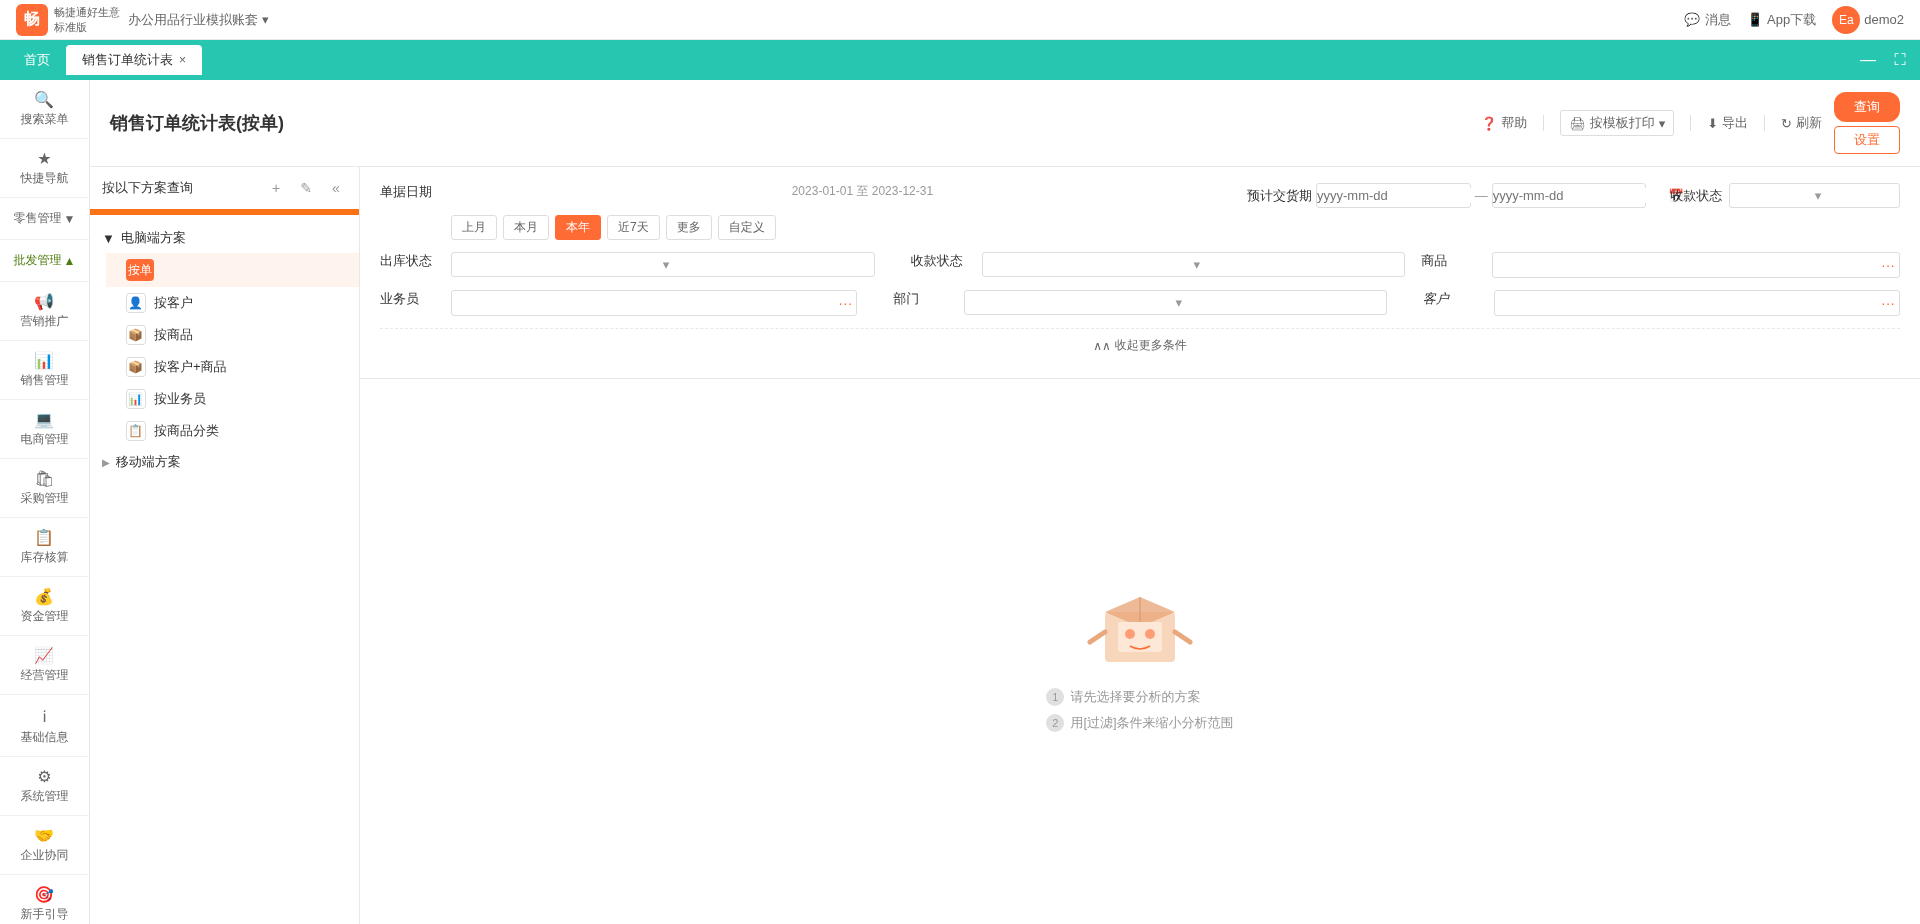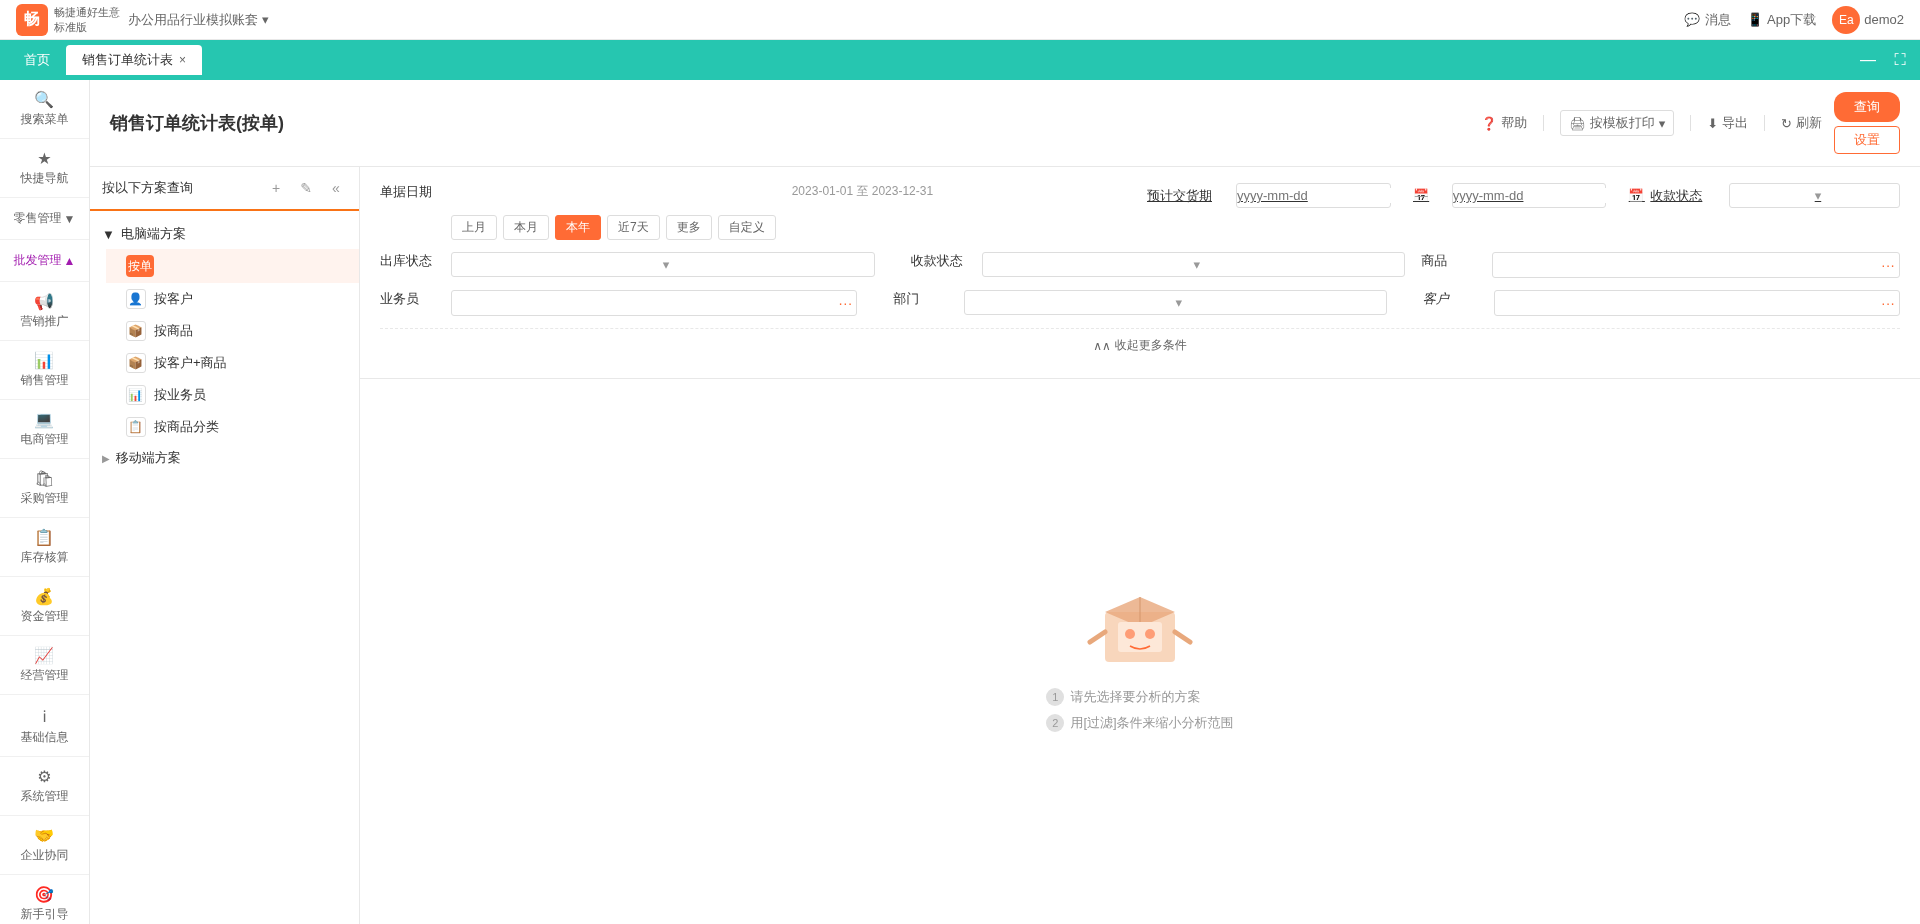--- a/index.html
+++ b/index.html
@@ -139,21 +139,21 @@
       text-align: center;
       cursor: pointer;
       color: #666;
       font-size: 12px;
       border-bottom: 1px solid #f0f0f0;
       display: flex;
       flex-direction: column;
       align-items: center;
       gap: 2px;
     }
-    .sidebar-item.active { color: #a21caf; align-items: center; }
+    .sidebar-item.active { color: #4d7c0f; align-items: center; }
     .sidebar-item .menu-icon { font-size: 16px; }
     .sidebar-item.has-arrow {
       flex-direction: row;
       justify-content: center;
       padding: 12px 8px;
     }
 
     
     .content-area {
       flex: 1;
@@ -223,21 +223,21 @@
       background: #fff;
       border-right: 1px solid #e8e8e8;
       display: flex;
       flex-direction: column;
     }
     .left-panel-header {
       padding: 10px 12px;
       display: flex;
       align-items: center;
       gap: 8px;
-      border-bottom: 2px solid #f97316;
+      border-bottom: 6px solid #f97316;
     }
     .left-panel-title {
       font-size: 13px;
       color: #333;
       flex: 1;
     }
     .icon-btn {
       width: 22px;
       height: 22px;
       display: flex;
@@ -688,21 +688,21 @@
             <div class="date-group">
               <button class="date-btn">上月</button>
               <button class="date-btn">本月</button>
               <button class="date-btn active-date">本年</button>
               <button class="date-btn">近7天</button>
               <button class="date-btn">更多</button>
               <button class="date-btn">自定义</button>
             </div>
             <span class="date-range-text">2023-01-01 至 2023-12-31</span>
 
-            <div style="margin-left:auto; display:flex; align-items:center; gap:24px;text-decoration:underline;">
+            <div style="margin-left:auto; display:flex; align-items:center; gap:4px;">
               <span class="filter-label">预计交货期</span>
               <div class="filter-input-wrap" style="width:140px;">
                 <input class="filter-input" placeholder="yyyy-mm-dd" style="">
                 <span>📅</span>
               </div>
               <span style="color:#999;">—</span>
               <div class="filter-input-wrap" style="width:140px;">
                 <input class="filter-input" placeholder="yyyy-mm-dd" style="">
                 <span>📅</span>
               </div>

